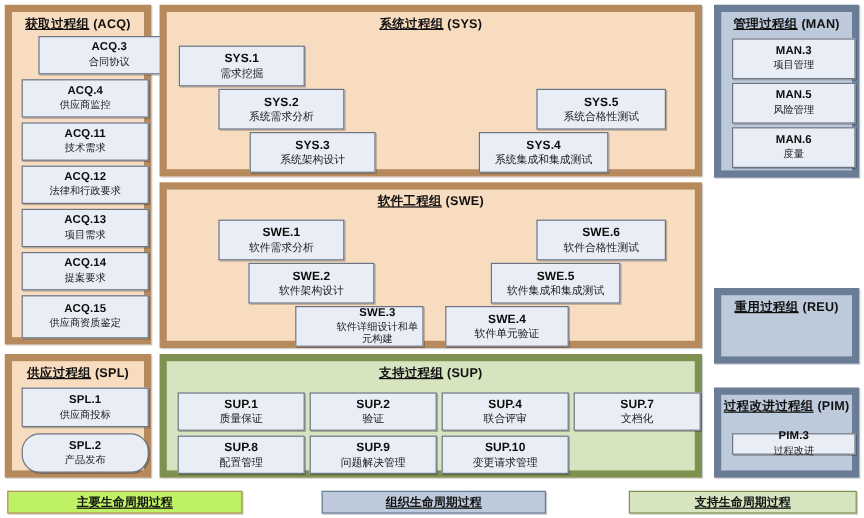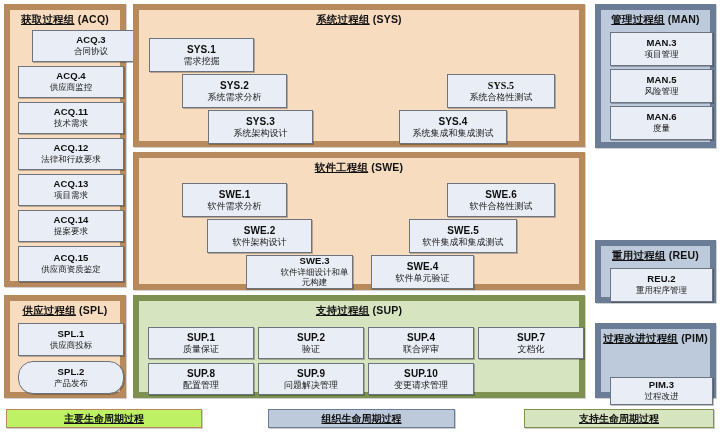--- a/index.html
+++ b/index.html
@@ -140,21 +140,21 @@
       <div class="name">系统需求分析</div>
     </div>
     <div class="box" style="left:69px;top:100px;width:105px;height:34px;">
       <div class="code">SYS.3</div>
       <div class="name">系统架构设计</div>
     </div>
     <div class="box" style="left:260px;top:100px;width:108px;height:34px;">
       <div class="code">SYS.4</div>
       <div class="name">系统集成和集成测试</div>
     </div>
-    <div class="box" style="left:308px;top:64px;width:108px;height:34px;font-family:Liberation Serif, serif;">
+    <div class="box" style="left:308px;top:64px;width:108px;height:34px;">
       <div class="code">SYS.5</div>
       <div class="name">系统合格性测试</div>
     </div>
   </div>
 
   <div class="group orange" style="left:133px;top:152px;width:452px;height:138px;">
     <div class="group-title">
       <span class="cn">软件工程组</span>
       <span class="en">(SWE)</span>
     </div>
@@ -236,32 +236,28 @@
       <div class="code">MAN.6</div>
       <div class="name">度量</div>
     </div>
   </div>
 
   <div class="group blue" style="left:595px;top:240px;width:121px;height:63px;">
     <div class="group-title">
       <span class="cn">重用过程组</span>
       <span class="en">(REU)</span>
     </div>
-    <div class="box sm" style="left:9px;top:22px;width:103px;height:34px;">
-      <div class="code">REU.2</div>
-      <div class="name">重用程序管理</div>
-    </div>
   </div>
 
   <div class="group blue" style="left:595px;top:323px;width:121px;height:75px;">
     <div class="group-title">
       <span class="cn">过程改进过程组</span>
       <span class="en">(PIM)</span>
     </div>
-    <div class="box sm" style="left:9px;top:48px;width:103px;height:28px;">
+    <div class="box sm" style="left:9px;top:32px;width:103px;height:18px;">
       <div class="code">PIM.3</div>
       <div class="name">过程改进</div>
     </div>
   </div>
 
   <div class="legend-item orange" style="left:6px;top:409px;width:196px;">
     <span>主要生命周期过程</span>
   </div>
   <div class="legend-item blue" style="left:268px;top:409px;width:187px;">
     <span>组织生命周期过程</span>

